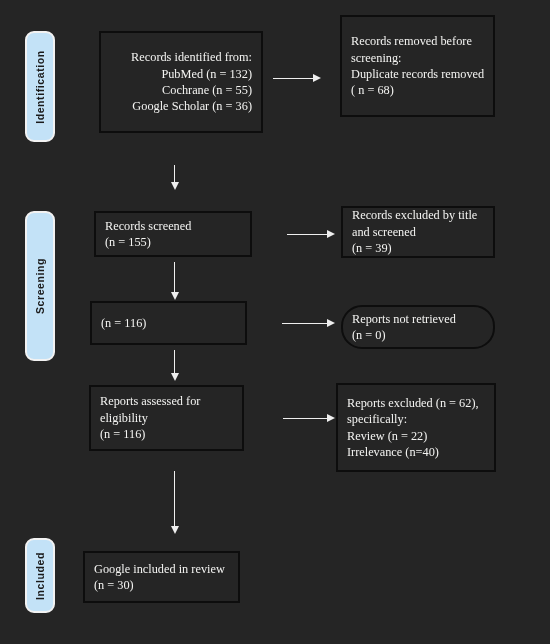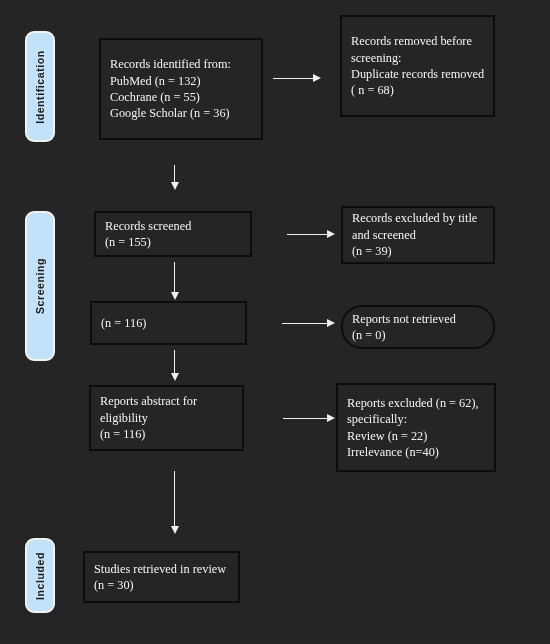--- a/index.html
+++ b/index.html
@@ -107,21 +107,21 @@
   </div>
 
   <div class="stage-capsule" style="left:25px; top:211px; width:30px; height:150px;">
     <span class="stage-label">Screening</span>
   </div>
 
   <div class="stage-capsule" style="left:25px; top:538px; width:30px; height:75px;">
     <span class="stage-label">Included</span>
   </div>
 
-  <div class="flow-box" style="left:99px; top:38px; width:164px; height:102px;">
+  <div class="flow-box" style="left:99px; top:31px; width:164px; height:102px;align-items:flex-end;">
     <span class="line">Records identified from:</span>
     <span class="line">PubMed (n = 132)</span>
     <span class="line">Cochrane (n = 55)</span>
     <span class="line">Google Scholar (n = 36)</span>
   </div>
 
   <div class="arrow-h" style="left:273px; top:78px; width:41px;"></div>
 
   <div class="flow-box" style="left:340px; top:15px; width:155px; height:102px;">
     <span class="line">Records removed before</span>
@@ -132,21 +132,21 @@
 
   <div class="arrow-v" style="left:174px; top:165px; height:18px;"></div>
 
   <div class="flow-box" style="left:94px; top:211px; width:158px; height:46px;">
     <span class="line">Records screened</span>
     <span class="line">(n = 155)</span>
   </div>
 
   <div class="arrow-h" style="left:287px; top:234px; width:41px;"></div>
 
-  <div class="flow-box" style="left:341px; top:206px; width:154px; height:58px;">
+  <div class="flow-box" style="left:341px; top:206px; width:154px; height:52px;">
     <span class="line">Records excluded by title</span>
     <span class="line">and screened</span>
     <span class="line">(n = 39)</span>
   </div>
 
   <div class="arrow-v" style="left:174px; top:262px; height:31px;"></div>
 
   <div class="flow-box" style="left:90px; top:301px; width:157px; height:44px;">
     <span class="line">(n = 116)</span>
   </div>
@@ -154,34 +154,34 @@
   <div class="arrow-h" style="left:282px; top:323px; width:46px;"></div>
 
   <div class="flow-box" style="left:341px; top:305px; width:154px; height:44px;border-radius:21px;">
     <span class="line">Reports not retrieved</span>
     <span class="line">(n = 0)</span>
   </div>
 
   <div class="arrow-v" style="left:174px; top:350px; height:24px;"></div>
 
   <div class="flow-box" style="left:89px; top:385px; width:155px; height:66px;">
-    <span class="line">Reports abstract for</span>
+    <span class="line">Reports assessed for</span>
     <span class="line">eligibility</span>
     <span class="line">(n = 116)</span>
   </div>
 
   <div class="arrow-h" style="left:283px; top:418px; width:45px;"></div>
 
   <div class="flow-box" style="left:336px; top:383px; width:160px; height:89px;">
     <span class="line">Reports excluded (n = 62),</span>
     <span class="line">specifically:</span>
     <span class="line">Review (n = 22)</span>
     <span class="line">Irrelevance (n=40)</span>
   </div>
 
   <div class="arrow-v" style="left:174px; top:471px; height:56px;"></div>
 
   <div class="flow-box" style="left:83px; top:551px; width:157px; height:52px;">
-    <span class="line">Studies retrieved in review</span>
+    <span class="line">Google included in review</span>
     <span class="line">(n = 30)</span>
   </div>
 
 </div>
 
 </body></html>

